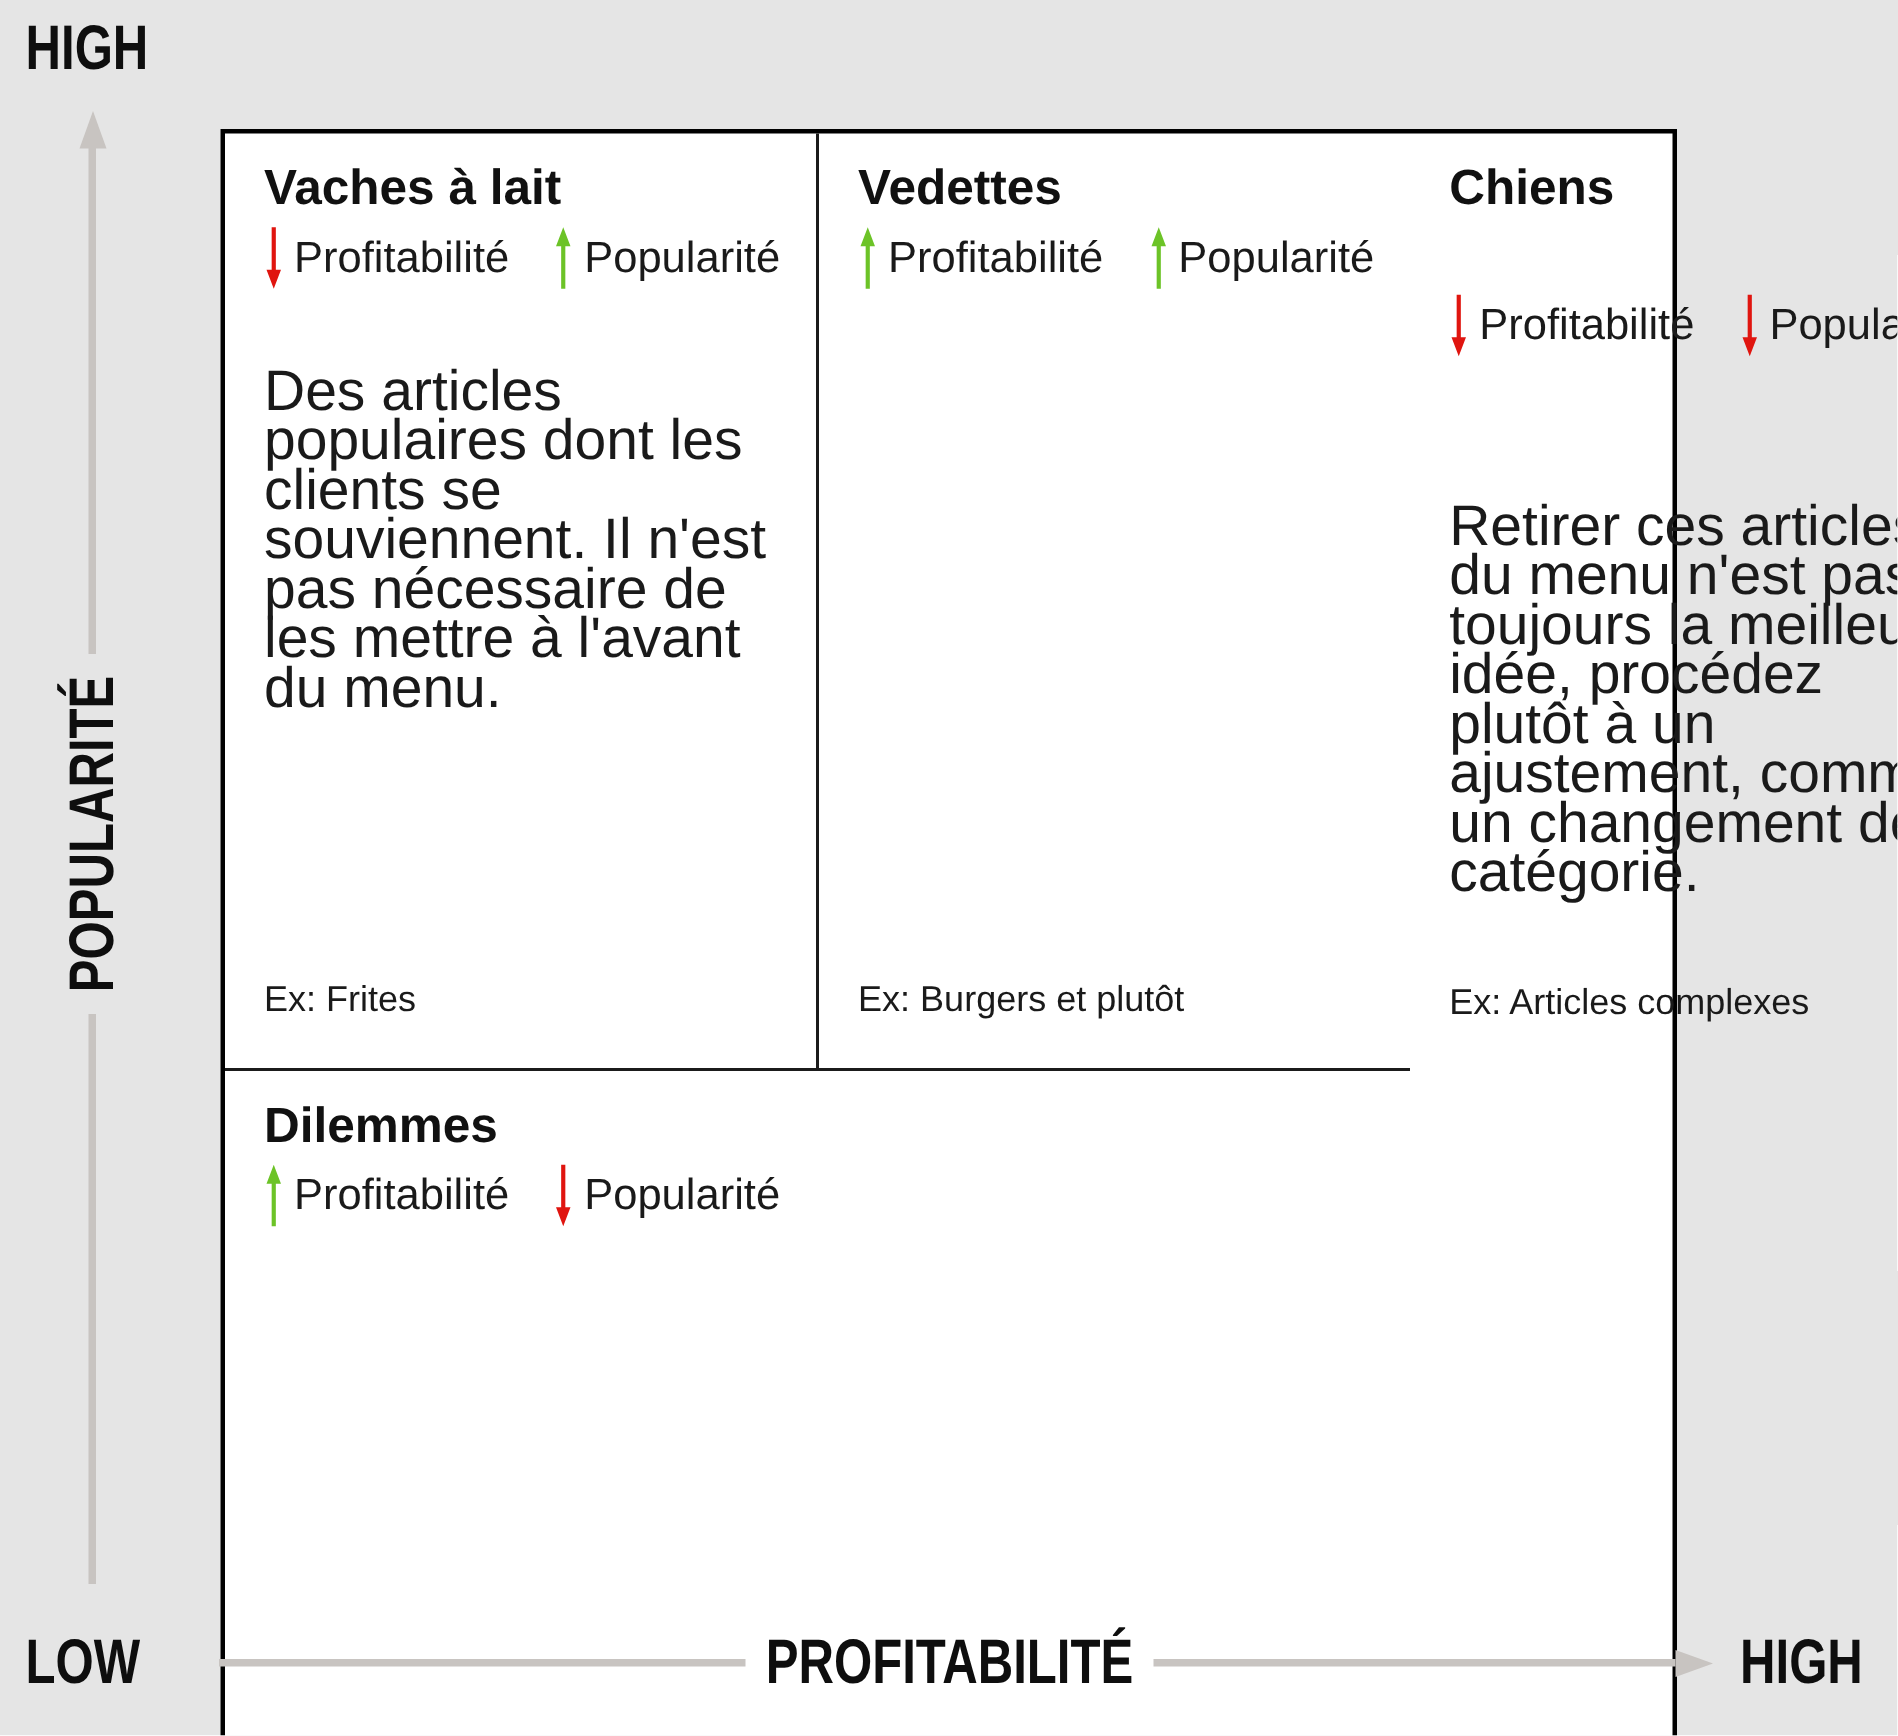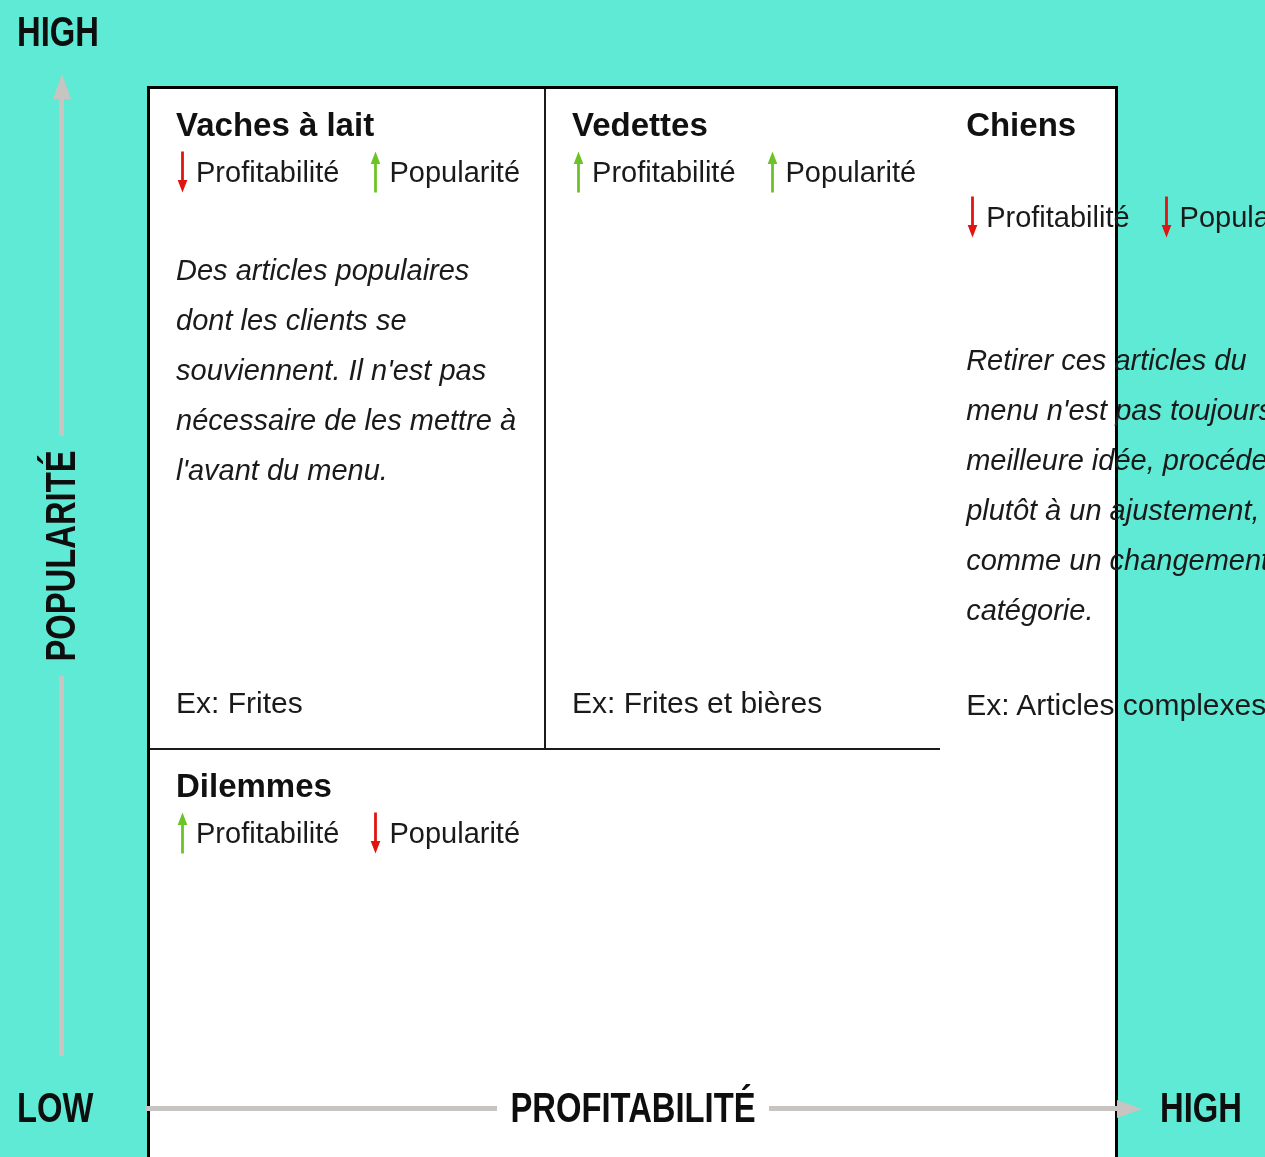--- a/index.html
+++ b/index.html
@@ -1,18 +1,18 @@
 <!DOCTYPE html>
 <html style="--up-arrow: #6cc327; --down-arrow: #e0150f; --axis-gray: #c8c4c1; --border-black: #1b1b1b;"><head>
 <meta charset="utf-8">
 <style>
   html,body { margin:0; padding:0; background:#ffffff; }
   .canvas {
     position:relative; width:1265px; height:1157px;
-    background:#5eead4; overflow:hidden;
+    background:#e5e5e5; overflow:hidden;
     font-family:"Liberation Sans", sans-serif; color:#161616;
   }
 
   
   .axis-word {
     position:absolute; font-weight:700; font-size:42px; line-height:44px;
     color:#0e0e0e; white-space:nowrap;
     transform:scaleX(0.78); transform-origin:left center;
   }
 
@@ -64,25 +64,24 @@
   .q-title { margin:0; font-size:33px; font-weight:700; line-height:40px; color:#111111; }
   .indicators { display:flex; align-items:center; column-gap:30px; margin-top:6px; height:42px; }
   .indicator { display:inline-flex; align-items:center; column-gap:7px; }
   .trend-arrow { display:inline-flex; width:13px; height:42px; flex:0 0 13px; }
   .trend-arrow svg { width:100%; height:100%; display:block; }
   .trend-arrow[data-dir="up"]   { color:var(--up-arrow,#6cc327); }
   .trend-arrow[data-dir="down"] { color:var(--down-arrow,#e0150f); transform:rotate(180deg); }
   .ind-label { font-size:29px; line-height:42px; color:#1a1a1a; }
 
   .q-desc {
-    margin:52px 0 0 0; font-size:29px; line-height:50px; color:#1a1a1a;
+    margin:52px 0 0 0; font-size:38px; line-height:33px; color:#1a1a1a;
     max-width:420px;
-    font-style:italic;
   }
-  .q-example { margin:auto 0 0 0; font-size:30px; line-height:50px; color:#1a1a1a; }
+  .q-example { margin:auto 0 0 0; font-size:24px; line-height:50px; color:#1a1a1a; }
 </style>
 </head>
 <body>
 
 <div class="canvas">
 
   <div class="axis-word" style="left:17px; top:10px;">HIGH</div>
   <div class="y-arrowhead"></div>
   <div class="y-seg y-seg-top"></div>
   <div class="y-axis-label">POPULARITÉ</div>
@@ -127,21 +126,21 @@
         </span>
         <span class="indicator">
           <span class="trend-arrow" data-dir="up">
             <svg viewBox="0 0 14 44" aria-hidden="true">
                 <path d="M7 0 L1.8 13.5 L5.5 13.5 L5.5 44 L8.5 44 L8.5 13.5 L12.2 13.5 Z" fill="currentColor"></path>
               </svg>
           </span>
           <span class="ind-label">Popularité</span>
         </span>
       </div>
-      <p class="q-example">Ex: Frites et bières</p>
+      <p class="q-example">Ex: Burgers et plutôt</p>
     </section>
 
     <section class="quadrant q-botleft">
       <h2 class="q-title">Chiens</h2>
       <div class="indicators">
         <span class="indicator">
           <span class="trend-arrow" data-dir="down">
             <svg viewBox="0 0 14 44" aria-hidden="true">
                 <path d="M7 0 L1.8 13.5 L5.5 13.5 L5.5 44 L8.5 44 L8.5 13.5 L12.2 13.5 Z" fill="currentColor"></path>
               </svg>

